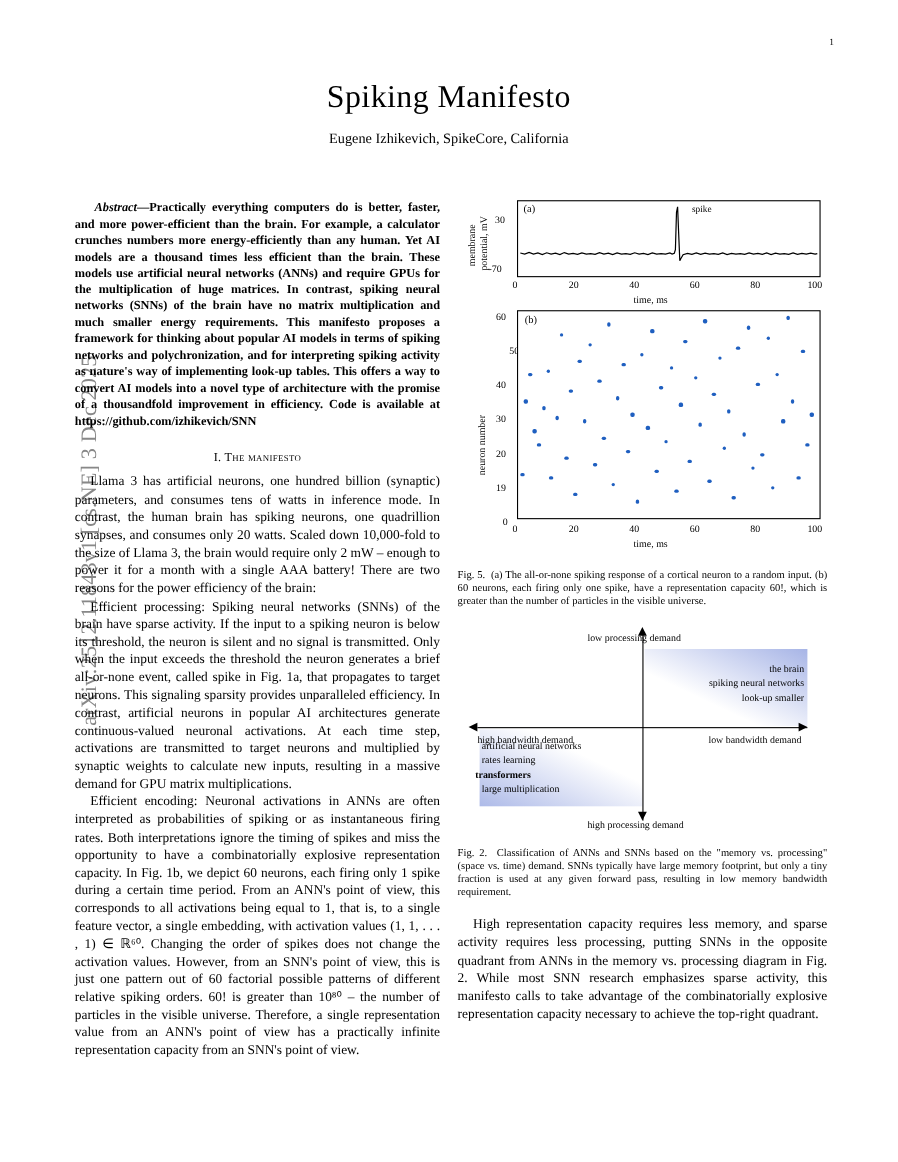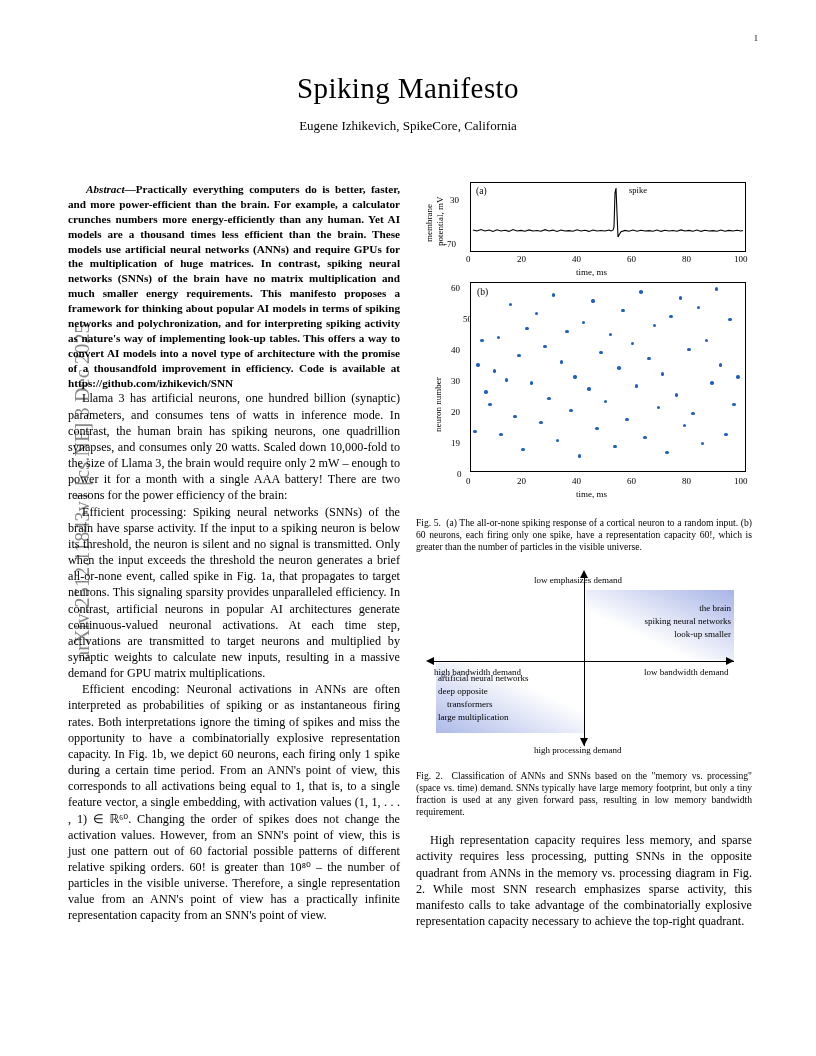--- a/index.html
+++ b/index.html
@@ -192,20 +192,21 @@
 
 <div class="arxiv-stamp">arXiv:2512.11843v1  [cs.NE]  3 Dec 2025</div>
 
 <div class="title">Spiking Manifesto</div>
 <div class="authors">Eugene Izhikevich, SpikeCore, California</div>
 
 <div class="col-left">
 
   <div class="abstract"><span class="lead">Abstract</span><span>—Practically everything computers do is better, faster, and more power-efficient than the brain. For example, a calculator crunches numbers more energy-efficiently than any human. Yet AI models are a thousand times less efficient than the brain. These models use artificial neural networks (ANNs) and require GPUs for the multiplication of huge matrices. In contrast, spiking neural networks (SNNs) of the brain have no matrix multiplication and much smaller energy requirements. This manifesto proposes a framework for thinking about popular AI models in terms of spiking networks and polychronization, and for interpreting spiking activity as nature's way of implementing look-up tables. This offers a way to convert AI models into a novel type of architecture with the promise of a thousandfold improvement in efficiency. Code is available at https://github.com/izhikevich/SNN</span></div>
 
+  <div class="section-head">I.  The manifesto</div>
 
   <p class="body first">Llama 3 has artificial neurons, one hundred billion (synaptic) parameters, and consumes tens of watts in inference mode. In contrast, the human brain has spiking neurons, one quadrillion synapses, and consumes only 20 watts. Scaled down 10,000-fold to the size of Llama 3, the brain would require only 2 mW – enough to power it for a month with a single AAA battery! There are two reasons for the power efficiency of the brain:</p>
   <p class="body">Efficient processing: Spiking neural networks (SNNs) of the brain have sparse activity. If the input to a spiking neuron is below its threshold, the neuron is silent and no signal is transmitted. Only when the input exceeds the threshold the neuron generates a brief all-or-none event, called spike in Fig. 1a, that propagates to target neurons. This signaling sparsity provides unparalleled efficiency. In contrast, artificial neurons in popular AI architectures generate continuous-valued neuronal activations. At each time step, activations are transmitted to target neurons and multiplied by synaptic weights to calculate new inputs, resulting in a massive demand for GPU matrix multiplications.</p>
   <p class="body">Efficient encoding: Neuronal activations in ANNs are often interpreted as probabilities of spiking or as instantaneous firing rates. Both interpretations ignore the timing of spikes and miss the opportunity to have a combinatorially explosive representation capacity. In Fig. 1b, we depict 60 neurons, each firing only 1 spike during a certain time period. From an ANN's point of view, this corresponds to all activations being equal to 1, that is, to a single feature vector, a single embedding, with activation values (1, 1, . . . , 1) ∈ ℝ⁶⁰. Changing the order of spikes does not change the activation values. However, from an SNN's point of view, this is just one pattern out of 60 factorial possible patterns of different relative spiking orders. 60! is greater than 10⁸⁰ – the number of particles in the visible universe. Therefore, a single representation value from an ANN's point of view has a practically infinite representation capacity from an SNN's point of view.</p>
 
 </div>
 
 <div class="col-right">
 
   <div class="figure">
@@ -330,32 +331,32 @@
       <div class="grad-tr"></div>
       <div class="grad-bl"></div>
 
       <div class="fig2-axis-v"></div>
       <div class="fig2-axis-h"></div>
       <div class="arrowhead ah-up"></div>
       <div class="arrowhead ah-down"></div>
       <div class="arrowhead ah-left"></div>
       <div class="arrowhead ah-right"></div>
 
-      <div class="f2txt" style="left:118px; top:6px;">low emphasizes demand</div>
+      <div class="f2txt" style="left:118px; top:6px;">low processing demand</div>
       <div class="f2txt" style="left:118px; top:176px;">high processing demand</div>
       <div class="f2txt" style="left:18px; top:78px;margin-top:20px;">high bandwidth demand</div>
       <div class="f2txt" style="left:228px; top:98px;">low bandwidth demand</div>
 
       <div class="f2txt right" style="left:185px; top:34px; width:130px;">the brain</div>
       <div class="f2txt right" style="left:185px; top:47px; width:130px;">spiking neural networks</div>
       <div class="f2txt right" style="left:185px; top:60px; width:130px;">look-up smaller</div>
 
       <div class="f2txt" style="left:22px; top:104px;">artificial neural networks</div>
-      <div class="f2txt" style="left:22px; top:117px;">deep opposite</div>
-      <div class="f2txt" style="left:31px; top:130px;">transformers</div>
+      <div class="f2txt" style="left:22px; top:117px;">rates learning</div>
+      <div class="f2txt" style="left:16px; top:130px;font-weight:bold;">transformers</div>
       <div class="f2txt" style="left:22px; top:143px;">large multiplication</div>
     </div>
 
     <div class="figcaption"><span class="lbl">Fig. 2.</span>&nbsp;&nbsp;<span>Classification of ANNs and SNNs based on the "memory vs. processing" (space vs. time) demand. SNNs typically have large memory footprint, but only a tiny fraction is used at any given forward pass, resulting in low memory bandwidth requirement.</span></div>
   </div>
 
   <p class="body" style="margin-top:14px;">High representation capacity requires less memory, and sparse activity requires less processing, putting SNNs in the opposite quadrant from ANNs in the memory vs. processing diagram in Fig. 2. While most SNN research emphasizes sparse activity, this manifesto calls to take advantage of the combinatorially explosive representation capacity necessary to achieve the top-right quadrant.</p>
 
 </div>
 

